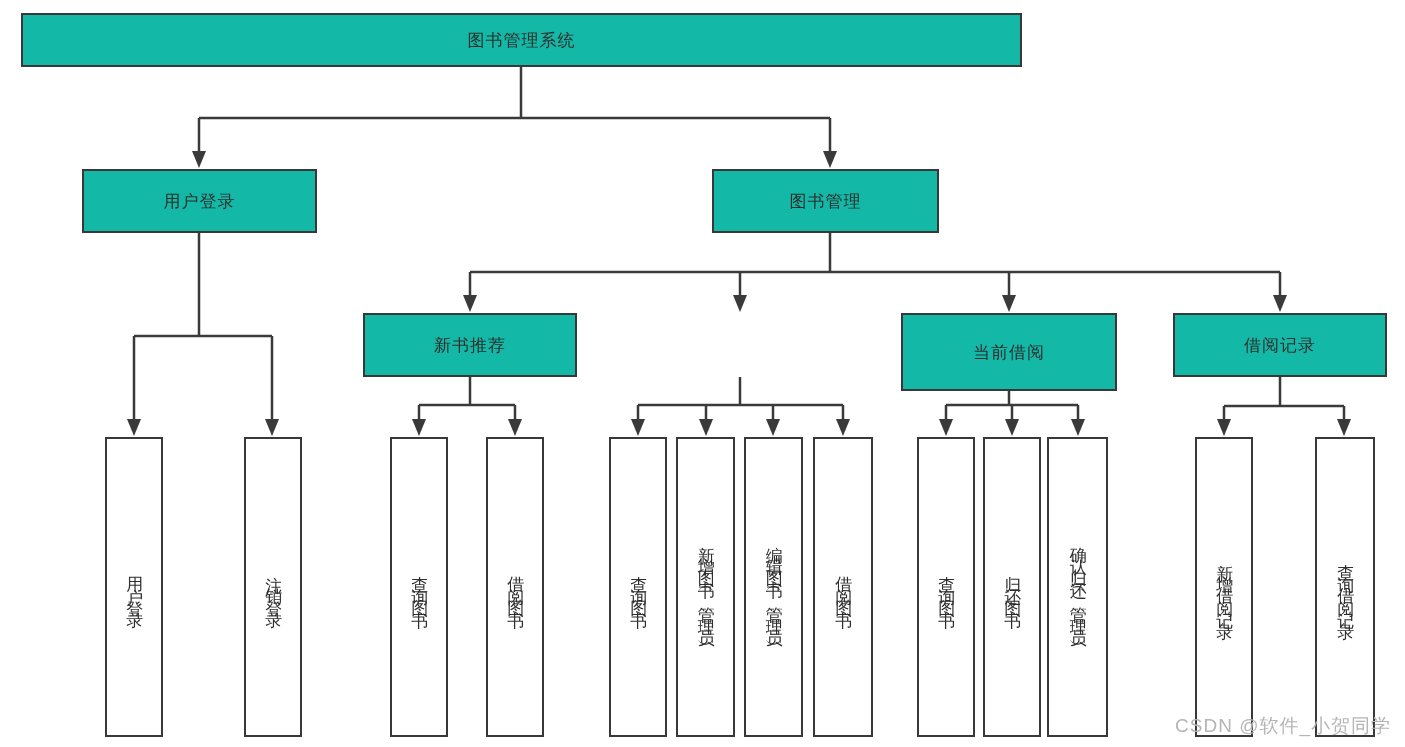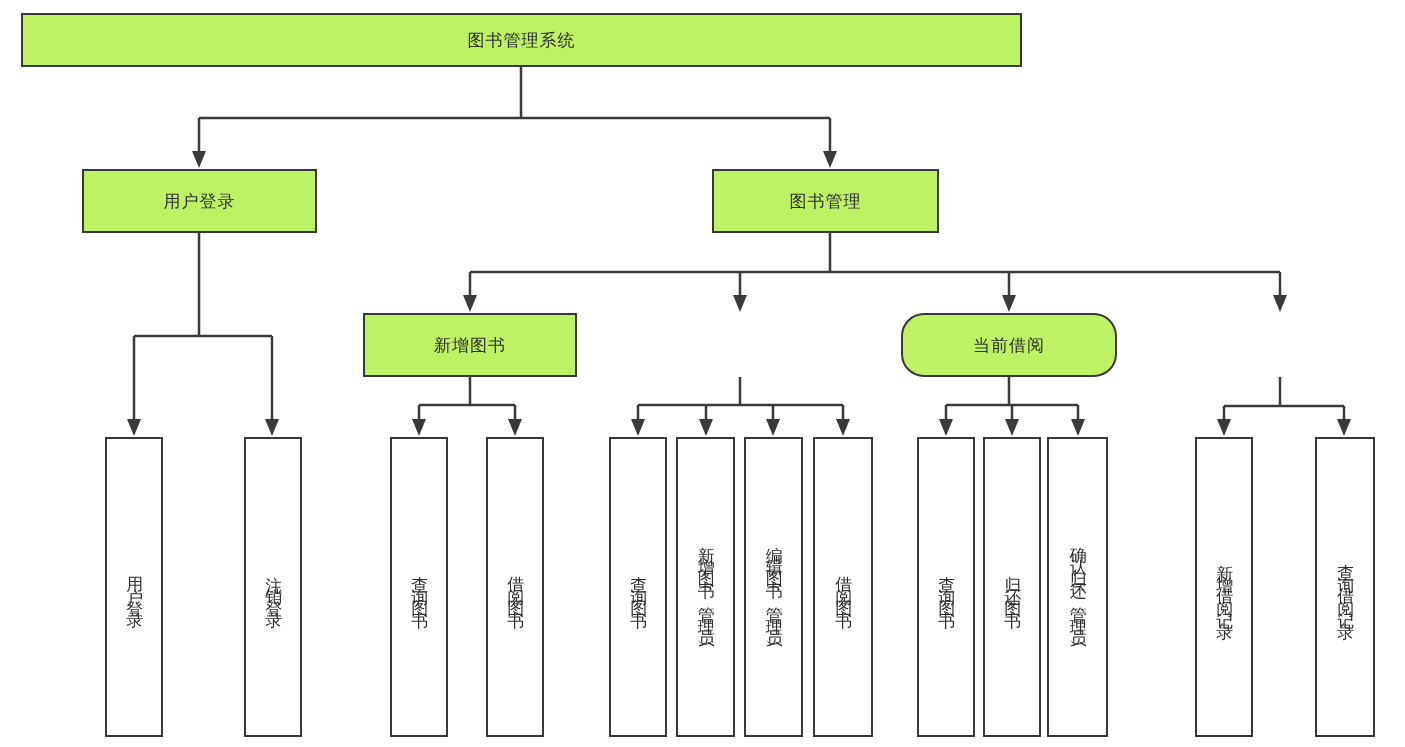--- a/index.html
+++ b/index.html
@@ -18,21 +18,21 @@
   #connectors {
     position: absolute;
     left: 0; top: 0;
     width: 1405px;
     height: 747px;
   }
   .node {
     position: absolute;
     box-sizing: border-box;
     border: 2px solid #383838;
-    background: #bef264;
+    background: #14b8a6;
     display: flex;
     align-items: center;
     justify-content: center;
     font-size: 17px;
     color: #2e2e2e;
     letter-spacing: 1px;
     z-index: 2;
   }
   .leaf {
     position: absolute;
@@ -106,38 +106,42 @@
   </div>
 
   <div class="node" style="left:82px; top:169px; width:235px; height:64px;">
     <span>用户登录</span>
   </div>
   <div class="node" style="left:712px; top:169px; width:227px; height:64px;">
     <span>图书管理</span>
   </div>
 
   <div class="node" style="left:363px; top:313px; width:214px; height:64px;">
-    <span>新增图书</span>
+    <span>新书推荐</span>
   </div>
-  <div class="node" style="left:901px; top:313px; width:216px; height:64px;border-radius:23px;">
+  <div class="node" style="left:901px; top:313px; width:216px; height:78px;">
     <span>当前借阅</span>
+  </div>
+  <div class="node" style="left:1173px; top:313px; width:214px; height:64px;">
+    <span>借阅记录</span>
   </div>
 
   <div class="leaf" style="left:105px; width:58px;">用户登录</div>
   <div class="leaf" style="left:244px; width:58px;">注销登录</div>
 
   <div class="leaf" style="left:390px; width:58px;">查询图书</div>
   <div class="leaf" style="left:486px; width:58px;">借阅图书</div>
 
   <div class="leaf" style="left:609px; width:58px;">查询图书</div>
   <div class="leaf" style="left:676px; width:59px;">新增图书（管理员）</div>
   <div class="leaf" style="left:744px; width:59px;">编辑图书（管理员）</div>
   <div class="leaf" style="left:813px; width:60px;">借阅图书</div>
 
   <div class="leaf" style="left:917px; width:58px;">查询图书</div>
   <div class="leaf" style="left:983px; width:58px;">归还图书</div>
   <div class="leaf" style="left:1047px; width:61px;">确认归还（管理员）</div>
 
   <div class="leaf" style="left:1195px; width:58px;">新增借阅记录</div>
   <div class="leaf" style="left:1315px; width:60px;">查询借阅记录</div>
 
+  <div id="watermark">CSDN @软件_小贺同学</div>
 
 </div>
 
 </body></html>

